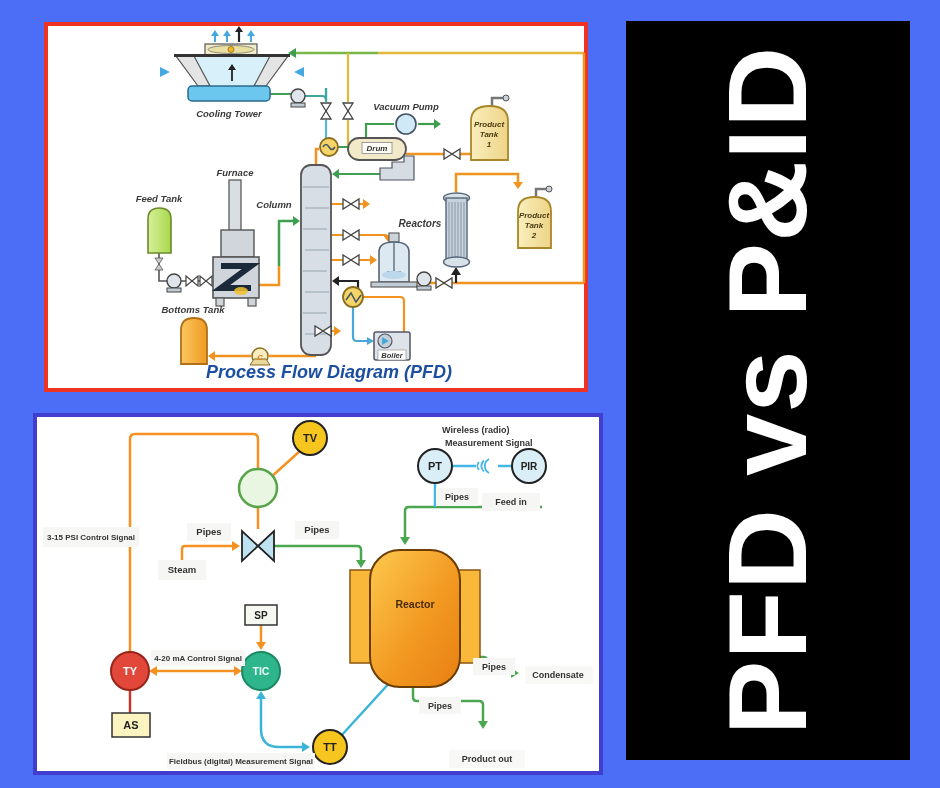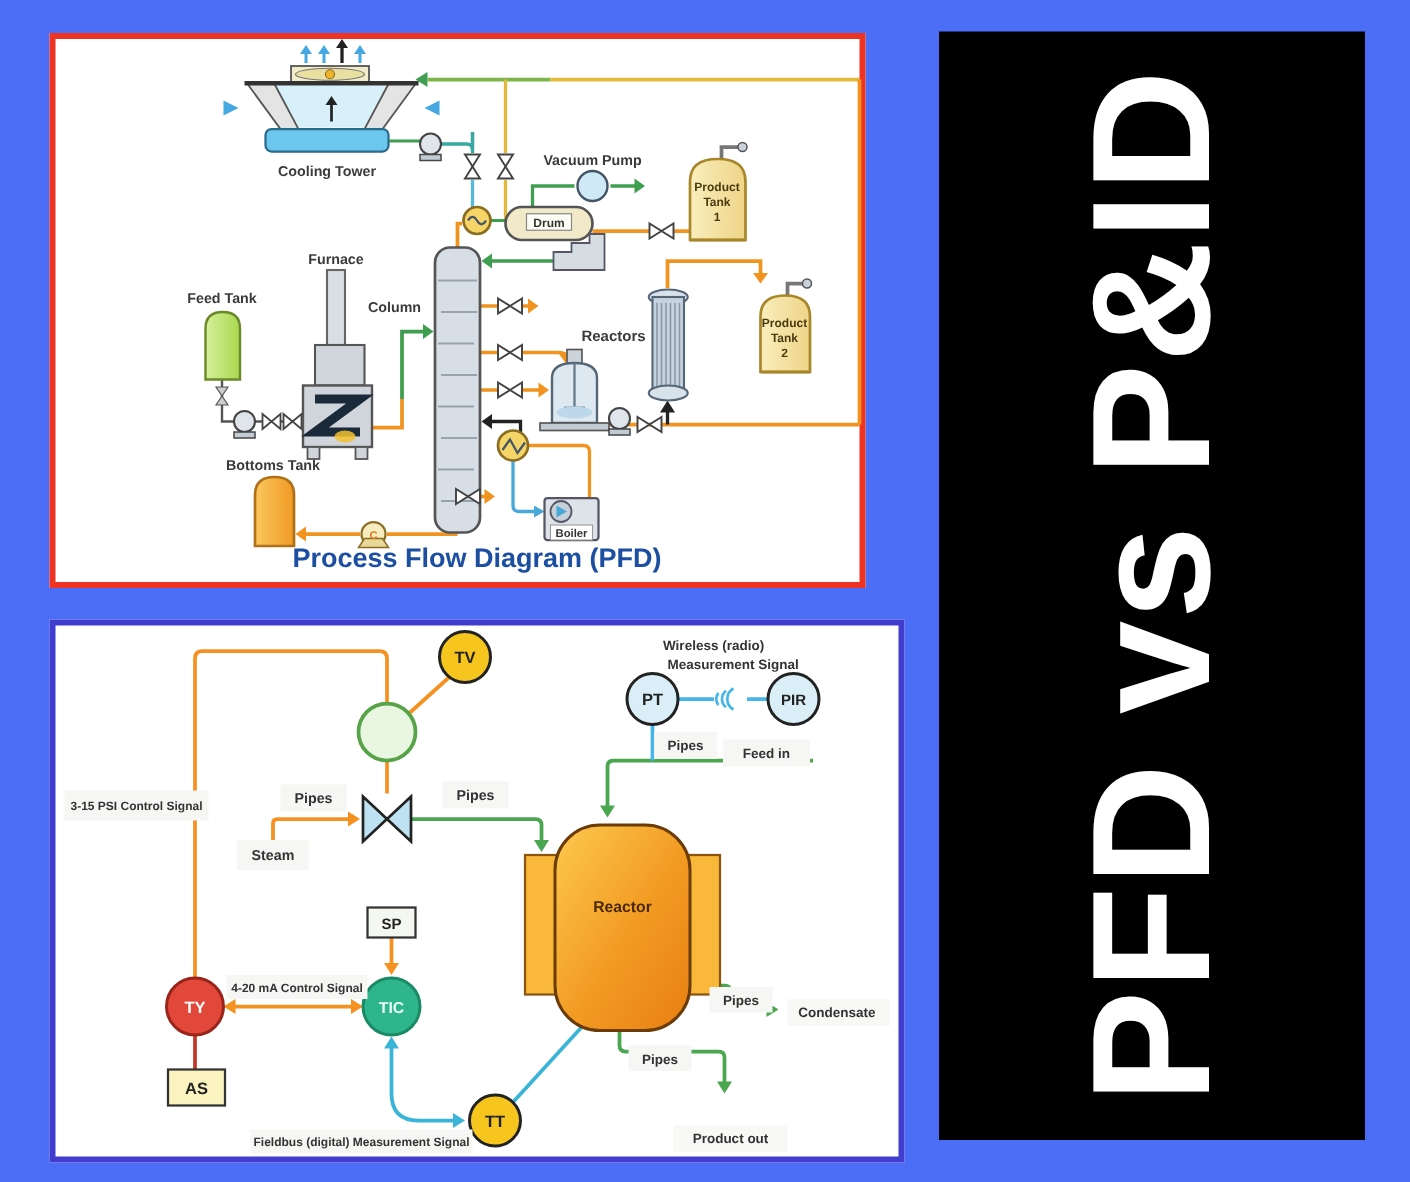--- a/index.html
+++ b/index.html
@@ -3,21 +3,21 @@
 <meta charset="utf-8">
 <style>
   html,body{margin:0;padding:0;}
   body{
     width:940px;height:788px;position:relative;
     background:#4c6df5;
     font-family:"Liberation Sans", sans-serif;
     overflow:hidden;
   }
   .panel{position:absolute;background:#ffffff;box-sizing:border-box;}
-  .panel.pfd{left:33px;top:22px;width:544px;height:370px;border:4px solid #ee3322;}
+  .panel.pfd{left:44px;top:22px;width:544px;height:370px;border:4px solid #ee3322;font-style:italic;}
   .panel.pid{left:33px;top:413px;width:570px;height:362px;border:4px solid #403dcf;}
   .banner{
     position:absolute;left:626px;top:21px;width:284px;height:739px;
     background:#000000;display:flex;align-items:center;justify-content:center;
     overflow:hidden;
   }
   .banner-text{
     transform:rotate(-90deg);
     white-space:nowrap;
     color:#ffffff;

